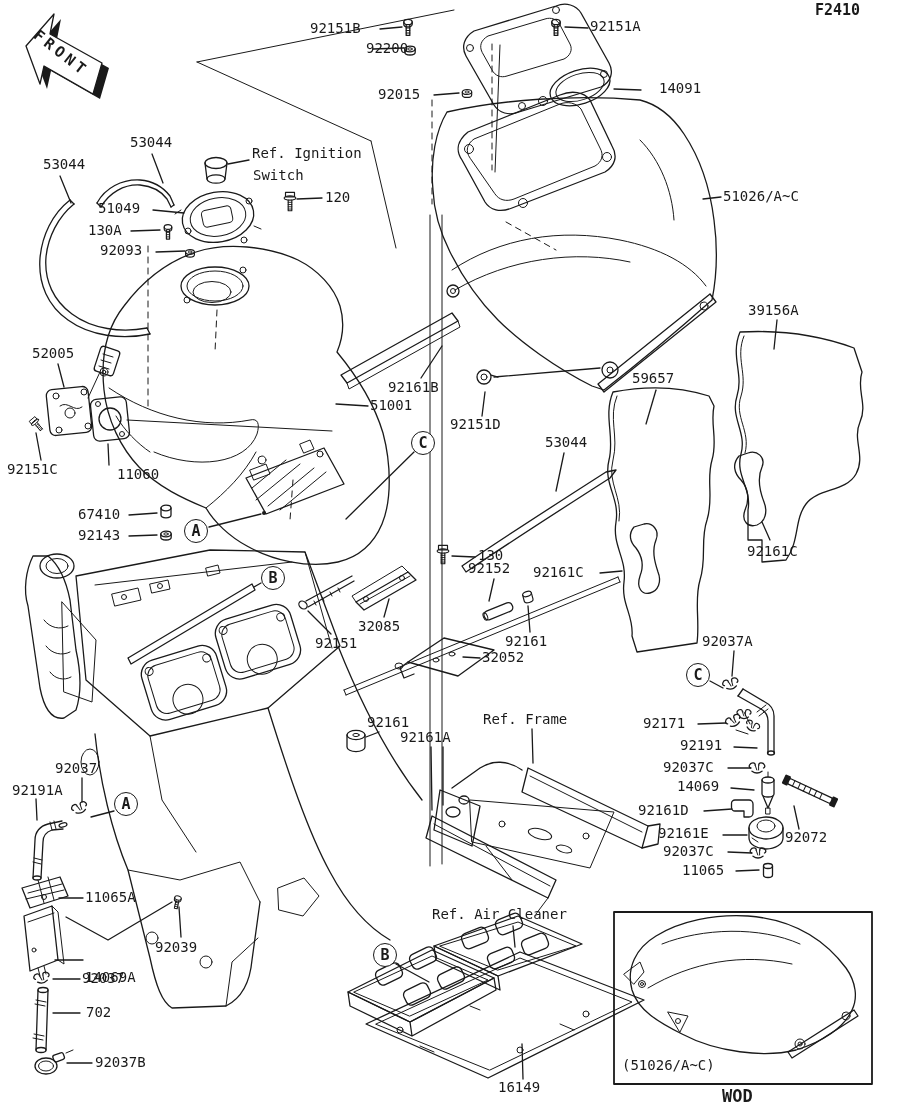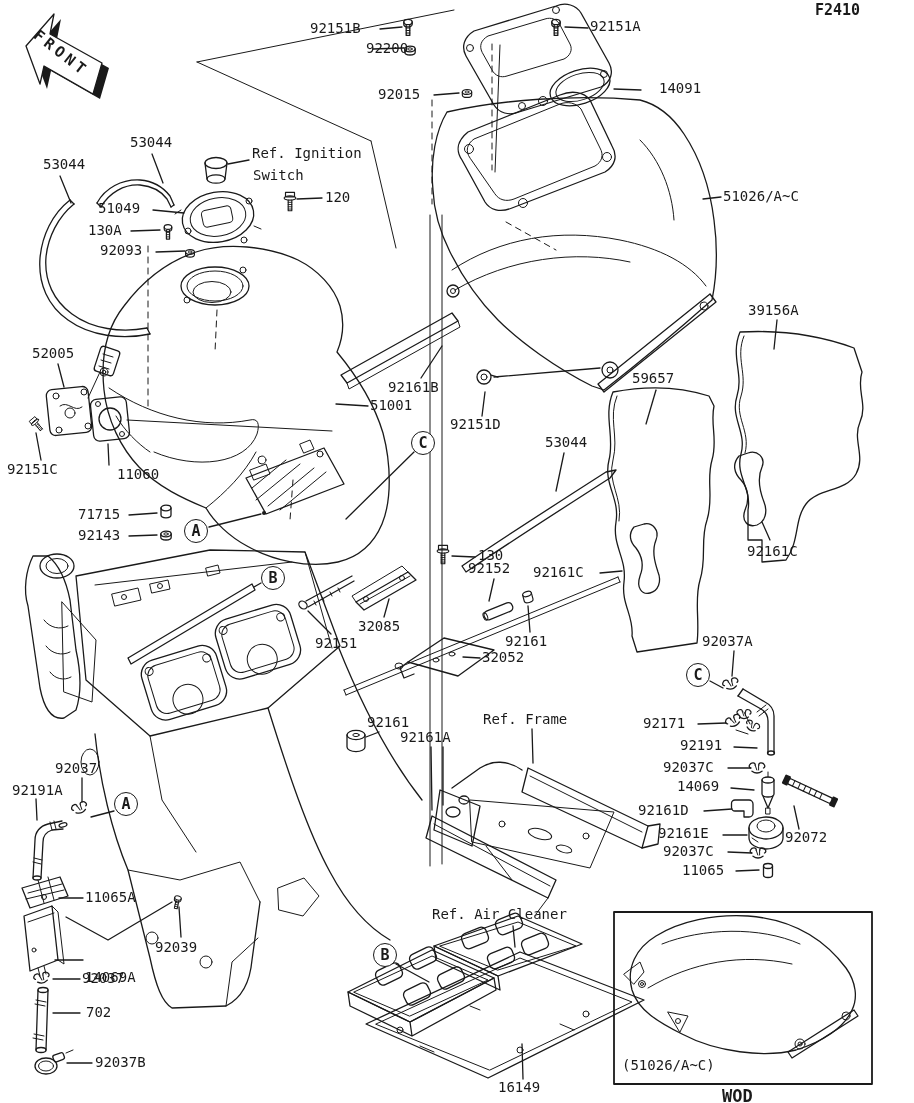--- a/index.html
+++ b/index.html
@@ -540,21 +540,21 @@
         <span class="plbl" style="left: 7px; top: 462px;">92151C</span>
         <span class="plbl" style="left: 87px; top: 467px; margin-left: 30px;">11060</span>
         <span class="plbl" style="left: 388px; top: 380px;">92161B</span>
         <span class="plbl" style="left: 370px; top: 398px;">51001</span>
         <span class="plbl" style="left: 450px; top: 417px;">92151D</span>
         <span class="plbl" style="left: 545px; top: 435px;">53044</span>
         <span class="plbl" style="left: 632px; top: 371px;">59657</span>
         <span class="plbl" style="left: 748px; top: 303px;">39156A</span>
         <span class="plbl" style="left: 747px; top: 544px;">92161C</span>
         <span class="plbl" style="left: 533px; top: 565px;">92161C</span>
-        <span class="plbl" style="left: 78px; top: 507px;">71715</span>
+        <span class="plbl" style="left: 78px; top: 507px;">67410</span>
         <span class="plbl" style="left: 78px; top: 528px;">92143</span>
         <span class="plbl" style="left: 478px; top: 548px;">130</span>
         <span class="plbl" style="left: 468px; top: 561px;">92152</span>
         <span class="plbl" style="left: 358px; top: 619px;">32085</span>
         <span class="plbl" style="left: 315px; top: 636px;">92151</span>
         <span class="plbl" style="left: 505px; top: 634px;">92161</span>
         <span class="plbl" style="left: 482px; top: 650px;">32052</span>
         <span class="plbl" style="left: 367px; top: 715px;">92161</span>
         <span class="plbl" style="left: 400px; top: 730px;">92161A</span>
         <span class="plbl" style="left: 483px; top: 712px;">Ref. Frame</span>

